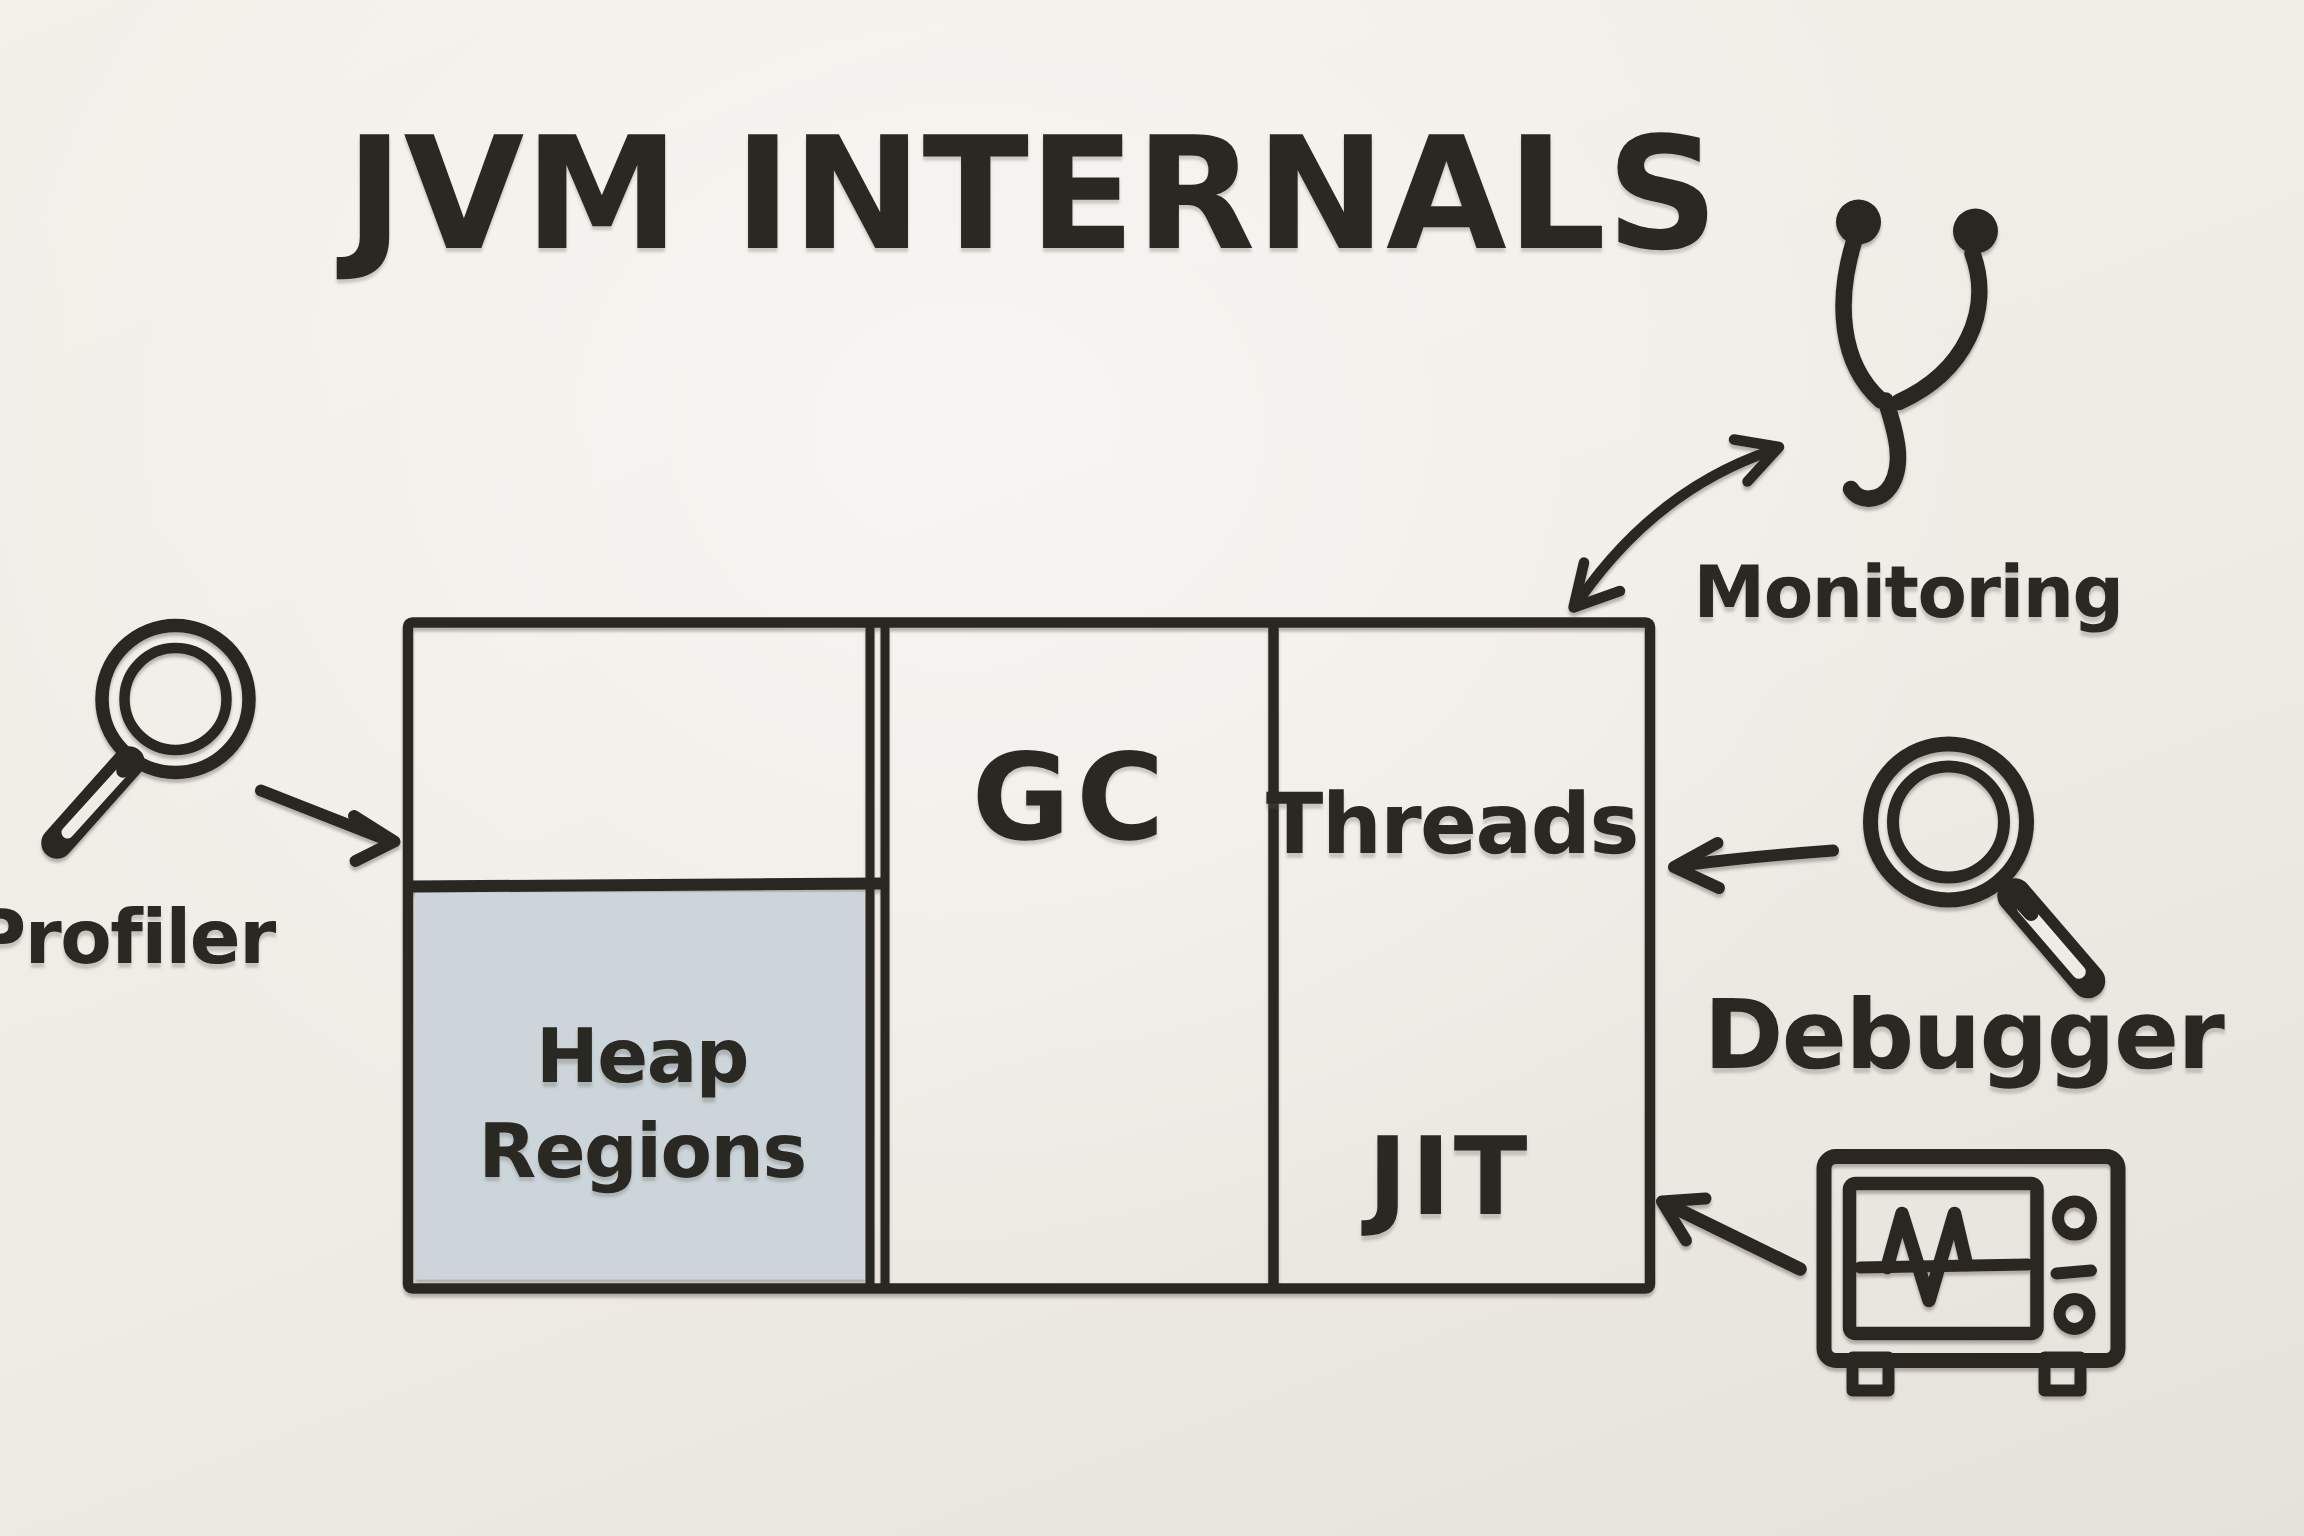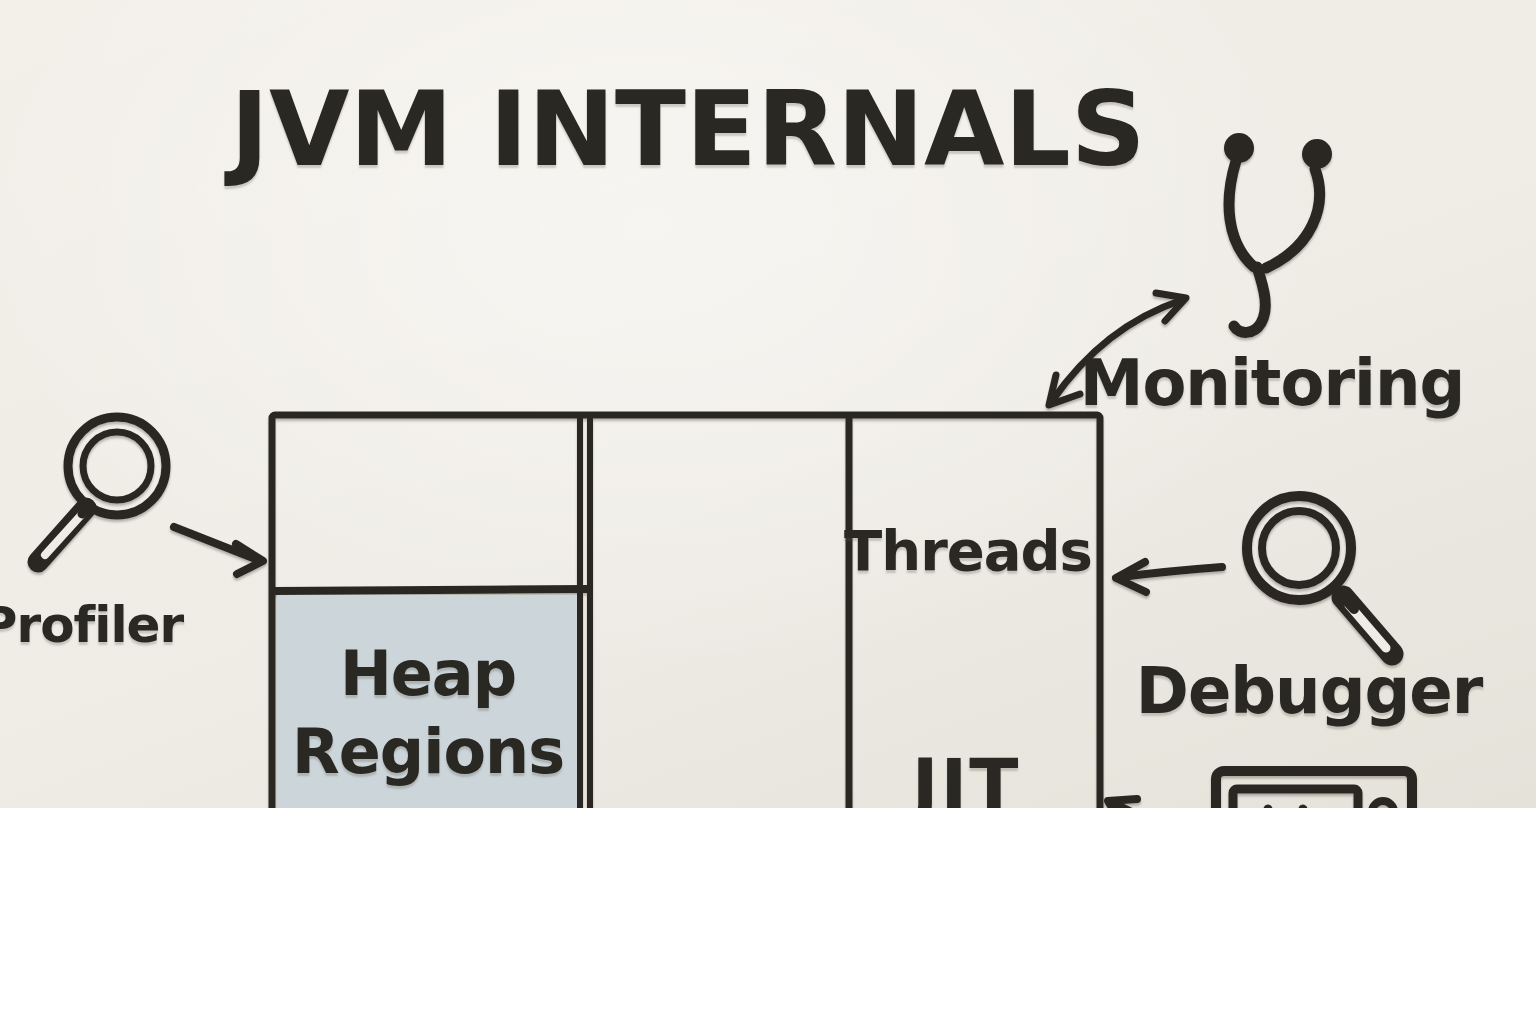--- a/index.html
+++ b/index.html
@@ -1,18 +1,18 @@
 <!DOCTYPE html>
 <html style="--ink: #2a2823; --background: #efece6; --heap-regions-fill: #ccd5da;"><head>
 <meta charset="utf-8">
 <style>
   html,body{margin:0;padding:0;}
   .stage{
     position:relative;
-    width:1536px;height:808px;
+    width:1536px;height:1024px;
     overflow:hidden;
     background:
       radial-gradient(ellipse at 42% 28%, rgba(255,255,255,.45) 0%, rgba(255,255,255,0) 55%),
       linear-gradient(160deg, #f3f0ea 0%, var(--background,#f0ede6) 55%, #e5e2da 100%);
     font-family:"DejaVu Sans","Liberation Sans",sans-serif;
     color:var(--ink,#2a2823);
   }
   .art{position:absolute;left:0;top:0;width:1536px;height:1024px;}
   .ink{stroke:var(--ink,#2a2823);fill:none;stroke-linecap:round;stroke-linejoin:round;}
   .ink-fill{fill:var(--ink,#2a2823);stroke:none;}
@@ -23,25 +23,25 @@
     transform:translate(-50%,-50%);
     font-weight:bold;
     white-space:nowrap;
     line-height:1.15;
     text-align:center;
     letter-spacing:-1px;
     text-shadow:0 3px 2px rgba(95,90,80,.28);
   }
   .title{left:688px;top:130px;font-size:104px;letter-spacing:0;}
   .heap{left:432px;top:516px;font-size:76px;}
-  .heap-regions{left:428px;top:712px;font-size:62px;white-space:normal;width:310px;line-height:1.25;}
+  .heap-regions{left:428px;top:736px;font-size:50px;white-space:normal;width:310px;line-height:1.25;}
   .gc{left:714px;top:532px;font-size:80px;letter-spacing:4px;}
   .threads{left:968px;top:551px;font-size:56px;}
   .jit{left:966px;top:785px;font-size:72px;letter-spacing:2px;}
-  .monitoring{left:1272px;top:384px;font-size:64px;}
+  .monitoring{left:1272px;top:396px;font-size:48px;}
   .profiler{left:82px;top:626px;font-size:50px;}
   .debugger{left:1309px;top:692px;font-size:64px;}
 </style>
 </head>
 <body>
 
 <div class="stage">
 
   <svg class="art" viewBox="0 0 1536 1024">
     <g filter="url(#inkshadow)">
@@ -116,20 +116,21 @@
       <g>
         <path class="ink" d="M1200,846 L1112,803" stroke-width="9"></path>
         <path class="ink" d="M1137,799 L1108,801 L1124,827" stroke-width="8"></path>
       </g>
     </g>
   </svg>
 
   <div class="lbl title">JVM INTERNALS</div>
 
   <div class="lbl heap-regions">Heap Regions</div>
+  <div class="lbl gc">GC</div>
   <div class="lbl jit">JIT</div>
   <div class="lbl threads">Threads</div>
 
   <div class="lbl profiler">Profiler</div>
   <div class="lbl monitoring">Monitoring</div>
   <div class="lbl debugger">Debugger</div>
 
 </div>
 
 </body></html>

